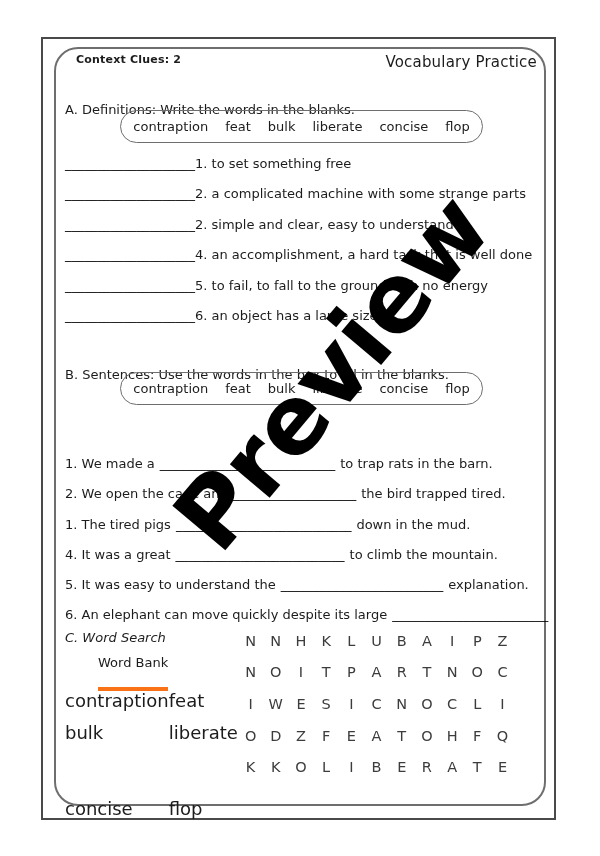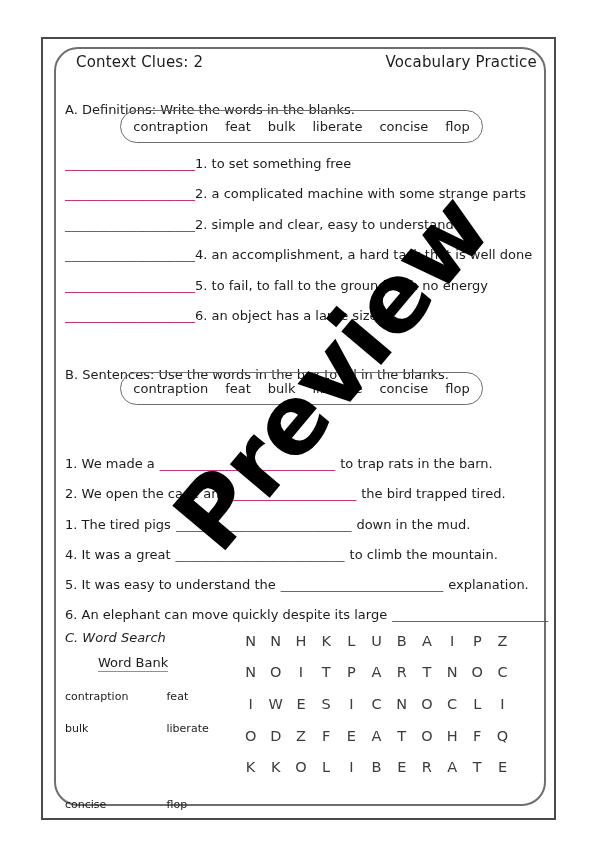--- a/index.html
+++ b/index.html
@@ -26,21 +26,21 @@
     left: 54px; top: 47px;
     width: 492px; height: 759px;
     border: 2px solid #6e6e6e;
     border-radius: 24px;
     box-sizing: border-box;
     background: #ffffff;
   }
   .hdr-left {
     position: absolute;
     left: 76px; top: 53px;
-    font-size: 15px; font-weight: 400;
+    font-size: 11px; font-weight: 700;
     letter-spacing: 0.2px;
   }
   .hdr-right {
     position: absolute;
     right: 63px; top: 53px;
     font-size: 15px; font-weight: 400;
     letter-spacing: 0.2px;
   }
   .sec-heading {
     position: absolute;
@@ -62,42 +62,42 @@
     font-size: 13px;
   }
   .a-row {
     position: absolute;
     left: 65px;
     font-size: 13px;
     white-space: nowrap;
   }
   .blank {
     letter-spacing: 0;
-    color: #be185d;
+    color: #000000;
   }
   .b-row {
     position: absolute;
     left: 65px;
     font-size: 13px;
     white-space: nowrap;
     margin-top: 34px;
   }
   .b-row .blank { margin: 0 5px; }
   .c-heading { top: 610px; font-style: italic; }
   .wordbank-title {
     position: absolute;
     left: 98px; top: 655px;
     font-size: 13px;
-    border-bottom: 1px solid #f97316;
-    padding-bottom: 1px;
+    border-bottom: 4px solid #f97316;
+    padding-bottom: 17px;
   }
   .wb-row {
     position: absolute;
     left: 65px;
-    font-size: 11px;
+    font-size: 18px;
   }
   .wb-col1 { display: inline-block; width: 98px; }
   .wb-col2 { display: inline-block; }
   .ws-grid {
     position: absolute;
     left: 238px; top: 625px;
   }
   .ws-row { display: flex; }
   .ws-cell {
     width: 25.2px; height: 31.6px;

